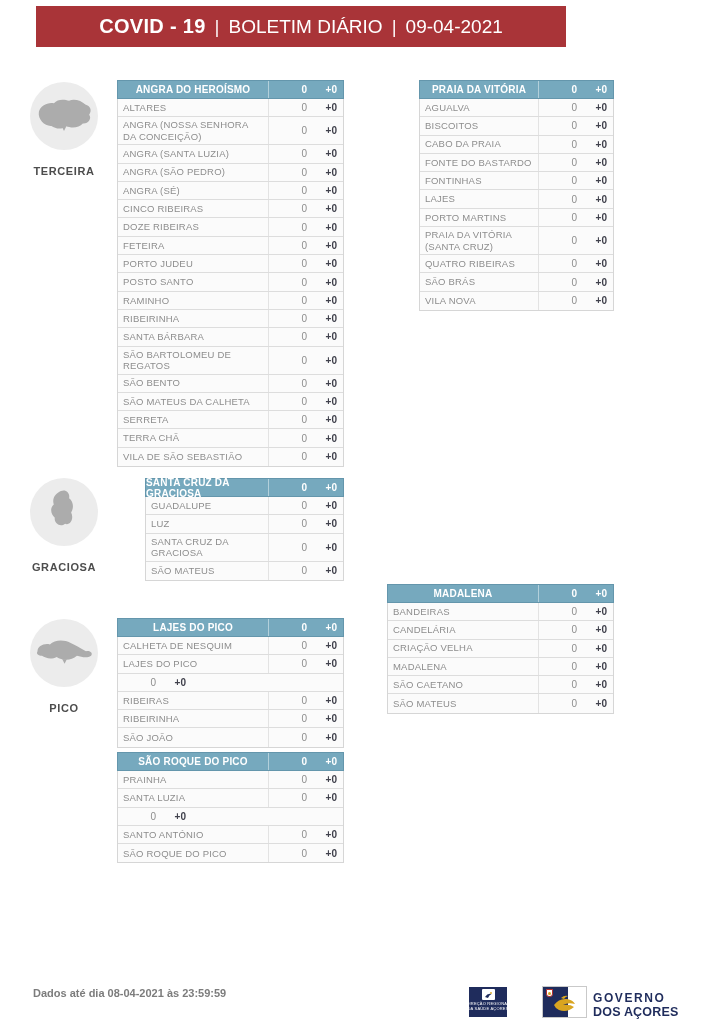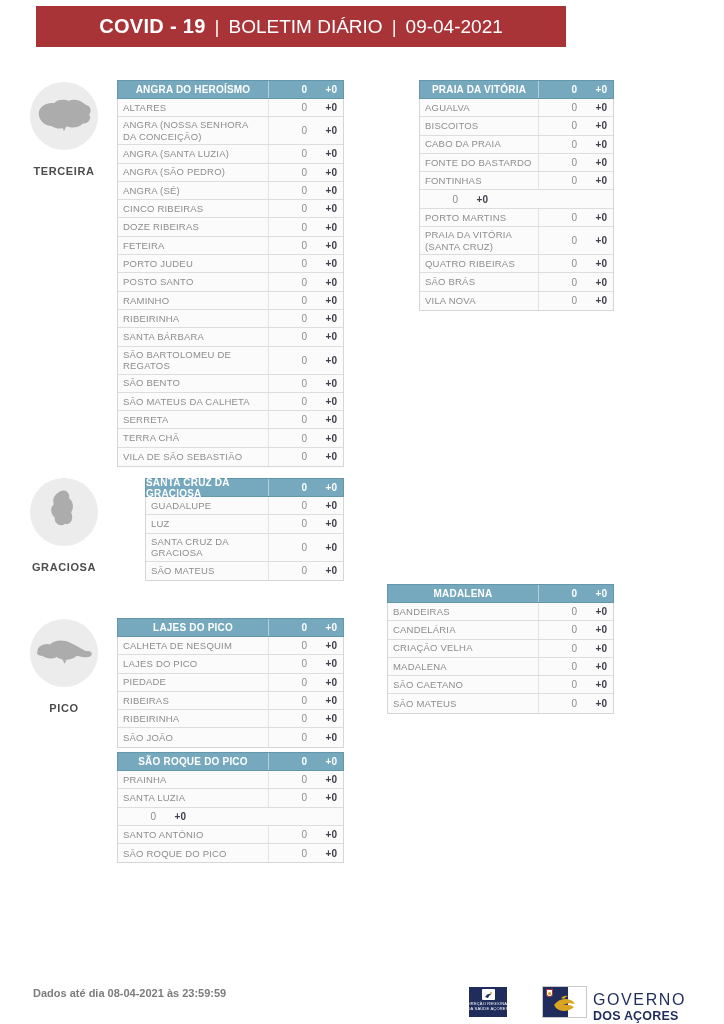--- a/index.html
+++ b/index.html
@@ -66,21 +66,21 @@
               margin-top:2px; letter-spacing:.2px; white-space:nowrap; }
   .flag-logo { position:absolute; left:542px; top:986px; width:45px; height:32px;
                background:#fff; border:1px solid #C9C9C9; overflow:hidden; }
   .flag-navy { position:absolute; left:0; top:0; width:57%; height:100%; background:#1F2C5C; }
   .flag-shield { position:absolute; left:3px; top:2px; width:7px; height:8px;
                  background:#fff; border:1px solid #B03030; border-radius:0 0 3px 3px;
                  display:flex; align-items:center; justify-content:center; }
   .flag-shield i { display:block; width:3px; height:3px; background:#D9A520; border-radius:50%; }
   .flag-bird { position:absolute; left:8px; top:6px; }
   .gov-text { position:absolute; left:593px; top:991px; color:#1F2C5C; }
-  .gov-line1 { font-size:16px; font-weight:400; letter-spacing:1.6px; }
+  .gov-line1 { font-size:12px; font-weight:700; letter-spacing:1.6px; }
   .gov-line2 { font-size:12.5px; font-weight:800; letter-spacing:.2px; }
 </style>
 </head>
 <body>
 
 <div class="page">
 
   <div class="top-bar">
     <span class="tb-bold">COVID - 19</span>
     <span class="tb-sep">|</span>
@@ -280,20 +280,21 @@
           <span class="t-delta">+0</span>
         </div>
 
         <div class="t-row">
           <span class="t-name">FONTINHAS</span>
           <span class="t-val">0</span>
           <span class="t-delta">+0</span>
         </div>
 
         <div class="t-row">
+          <span class="t-name">LAJES</span>
           <span class="t-val">0</span>
           <span class="t-delta">+0</span>
         </div>
 
         <div class="t-row">
           <span class="t-name">PORTO MARTINS</span>
           <span class="t-val">0</span>
           <span class="t-delta">+0</span>
         </div>
 
@@ -371,21 +372,20 @@
           <span class="t-delta">+0</span>
         </div>
 
         <div class="t-row">
           <span class="t-name">LAJES DO PICO</span>
           <span class="t-val">0</span>
           <span class="t-delta">+0</span>
         </div>
 
         <div class="t-row">
-          <span class="t-name">PIEDADE</span>
           <span class="t-val">0</span>
           <span class="t-delta">+0</span>
         </div>
 
         <div class="t-row">
           <span class="t-name">RIBEIRAS</span>
           <span class="t-val">0</span>
           <span class="t-delta">+0</span>
         </div>
 

